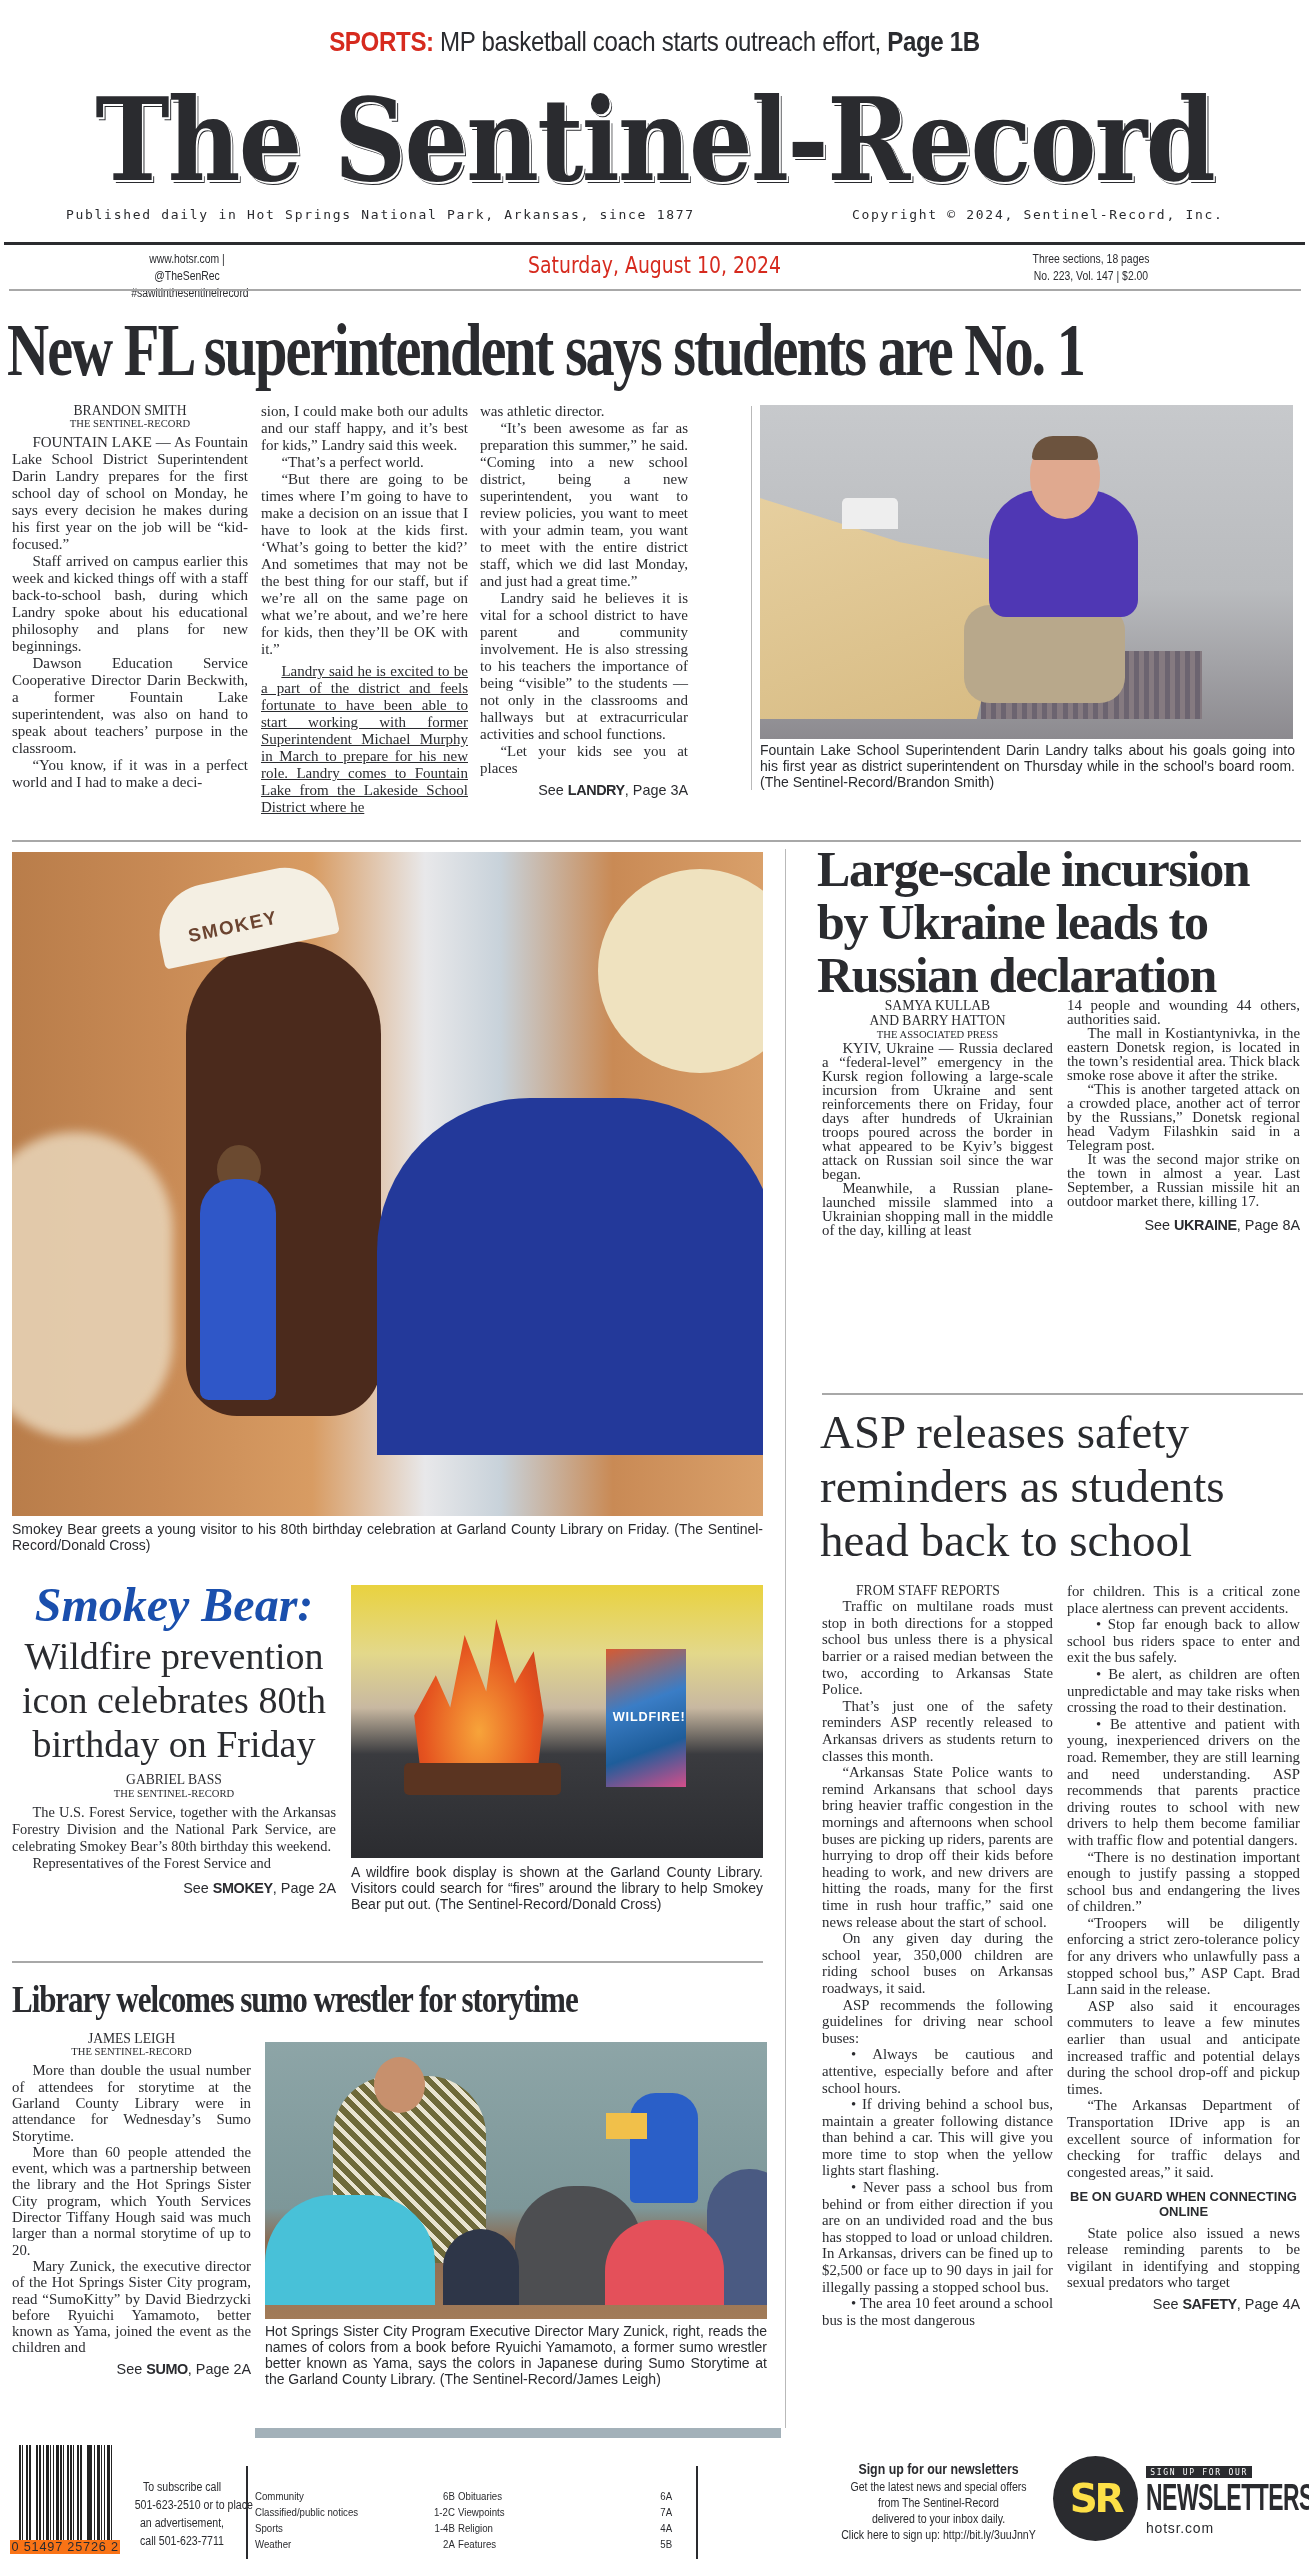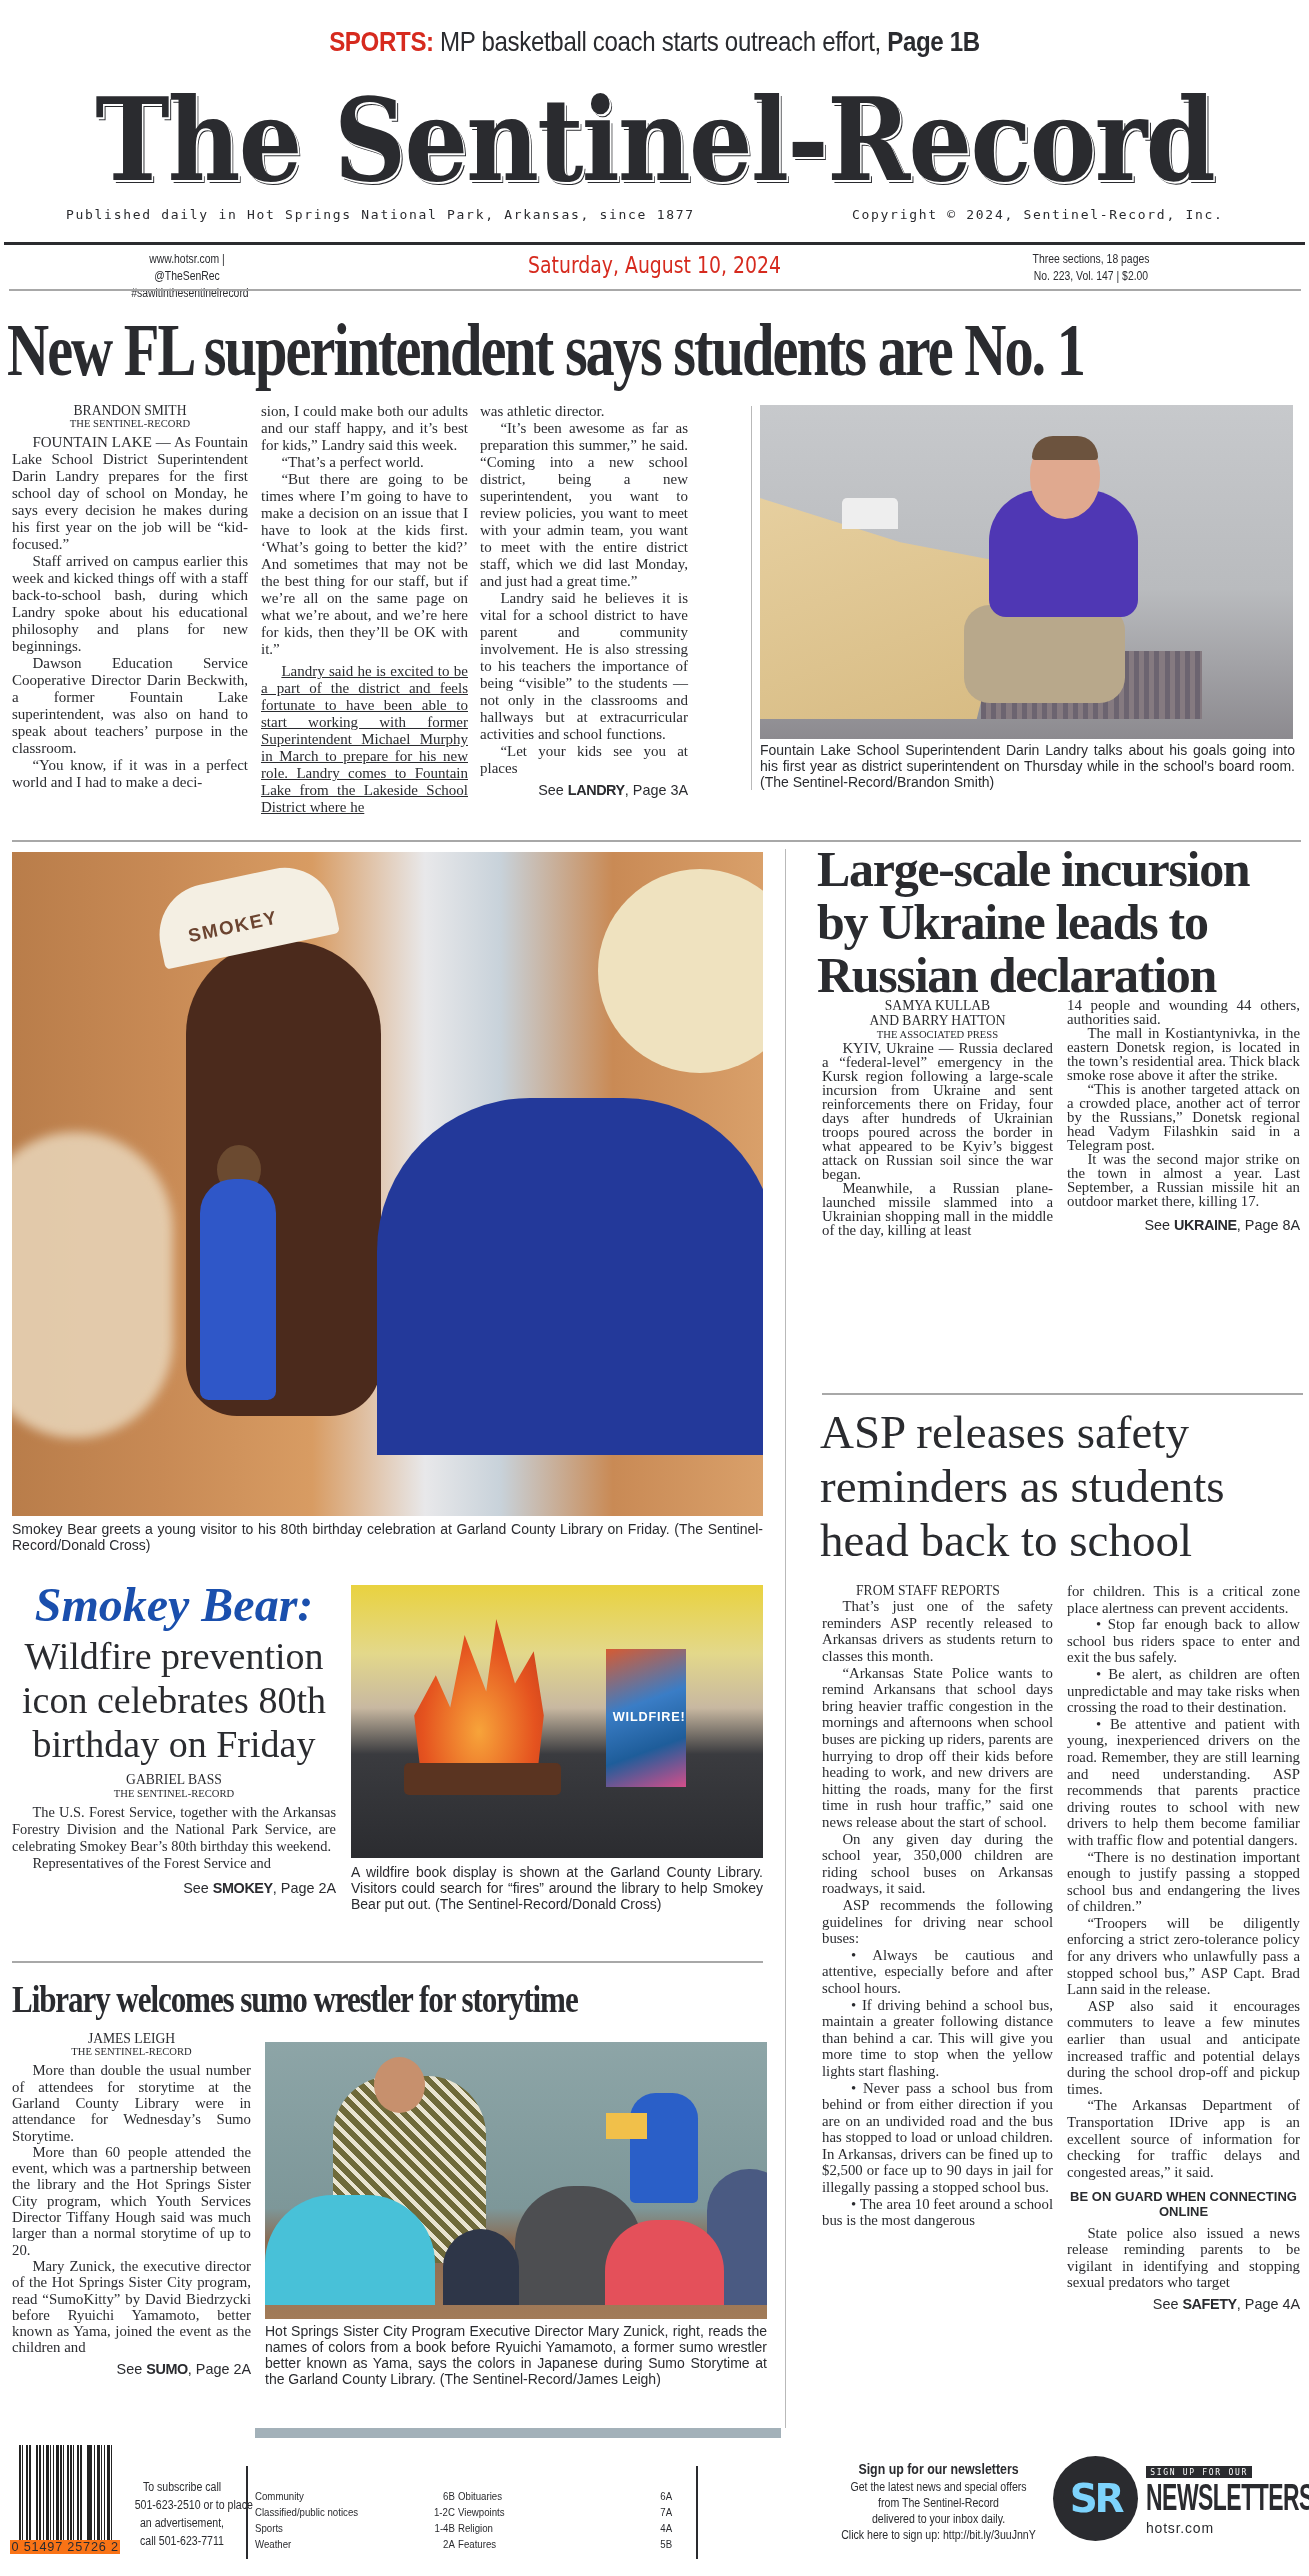--- a/index.html
+++ b/index.html
@@ -75,21 +75,21 @@
   .barcode { left: 18.7px; top: 2445px; width: 93px; height: 98px; background: repeating-linear-gradient(90deg,#222 0 1.7px,#fff 1.7px 3.4px,#222 3.4px 4.2px,#fff 4.2px 6.8px,#222 6.8px 9.3px,#fff 9.3px 10.2px); }
   .barcode-num { left: 10.2px; top: 2540px; width: 110px; font-family: "Liberation Sans", sans-serif; font-size: 12.7px; text-align: center; background: #f97316; letter-spacing: 0.8px; }
   .subscribe { left: 132px; top: 2478px; width: 102px; font-family: "Liberation Sans", sans-serif; font-size: 12.3px; line-height: 18px; text-align: center; transform: scaleX(0.86); transform-origin: center; white-space: nowrap; }
   .subscribe-box { left: 127px; top: 2478px; width: 110px; }
   .index { font-family: "Liberation Sans", sans-serif; font-size: 11.5px; line-height: 16px; transform: scaleX(0.84); transform-origin: left; white-space: nowrap; }
   .index-row { display: flex; }
   .index-row .name { width: 204px; }
   .index-row .pg { width: 34px; text-align: right; }
   .news-promo { left: 790px; top: 2460px; width: 297px; text-align: center; font-family: "Liberation Sans", sans-serif; font-size: 12.3px; line-height: 16px; transform: scaleX(0.86); }
   .news-promo .t { font-weight: bold; font-size: 14.4px; line-height: 18.7px; }
-  .sr-circle { left: 1053px; top: 2456px; width: 85px; height: 85px; border-radius: 50%; background: #2a2b2f; color: #7dd3fc; font-family: "DejaVu Sans", sans-serif; font-weight: bold; font-size: 39px; line-height: 85px; text-align: center; letter-spacing: -3.4px; }
+  .sr-circle { left: 1053px; top: 2456px; width: 85px; height: 85px; border-radius: 50%; background: #2a2b2f; color: #fde047; font-family: "DejaVu Sans", sans-serif; font-weight: bold; font-size: 39px; line-height: 85px; text-align: center; letter-spacing: -3.4px; }
   .nl-tag { left: 1146px; top: 2466px; background: #2a2b2f; color: #fff; font-family: "DejaVu Sans Mono", monospace; font-size: 8px; letter-spacing: 1.7px; padding: 1.7px 4.2px; }
   .nl-big { left: 1146px; top: 2479px; font-family: "Liberation Sans", sans-serif; font-weight: bold; font-size: 37px; color: #2a2b2f; transform: scaleX(0.62); transform-origin: left; letter-spacing: -0.8px; line-height: 1; }
   .nl-url { left: 1146px; top: 2520px; font-family: Liberation Sans, sans-serif; font-size: 14px; color: #2a2b2f; letter-spacing: 0.8px; }
 </style>
 </head>
 <body>
 
 <div class="abs teaser">
   <span class="kicker">SPORTS:</span><span> MP basketball coach starts outreach effort, </span><span class="page">Page 1B</span>
 </div>
@@ -237,20 +237,21 @@
     <p>It was the second major strike on the town in almost a year. Last September, a Russian missile hit an outdoor market there, killing 17.</p>
   </div>
   <div class="jump" style="margin-top:8.5px;"><span>See </span><b>UKRAINE</b><span>, Page 8A</span></div>
 </div>
 <div class="abs rule-thin" style="left:822px; width:481px; top:1393px;"></div>
 
 <div class="abs hed-serif" style="left:820px; top:1405px; width:484px; font-size:47px; line-height:54px;">ASP releases safety reminders as students head back to school</div>
 <div class="abs" style="left:822px; top:1583px; width:231px;">
   <div class="byline" style="text-align:left; padding-left:34px;">FROM STAFF REPORTS</div>
   <div class="col" style="font-size:14.8px; line-height:16.6px;">
+    <p>Traffic on multilane roads must stop in both directions for a stopped school bus unless there is a physical barrier or a raised median between the two, according to Arkansas State Police.</p>
     <p>That’s just one of the safety reminders ASP recently released to Arkansas drivers as students return to classes this month.</p>
     <p>“Arkansas State Police wants to remind Arkansans that school days bring heavier traffic congestion in the mornings and afternoons when school buses are picking up riders, parents are hurrying to drop off their kids before heading to work, and new drivers are hitting the roads, many for the first time in rush hour traffic,” said one news release about the start of school.</p>
     <p>On any given day during the school year, 350,000 children are riding school buses on Arkansas roadways, it said.</p>
     <p>ASP recommends the following guidelines for driving near school buses:</p>
     <p style="text-indent:29px;">• Always be cautious and attentive, especially before and after school hours.</p>
     <p style="text-indent:29px;">• If driving behind a school bus, maintain a greater following distance than behind a car. This will give you more time to stop when the yellow lights start flashing.</p>
     <p style="text-indent:29px;">• Never pass a school bus from behind or from either direction if you are on an undivided road and the bus has stopped to load or unload children. In Arkansas, drivers can be fined up to $2,500 or face up to 90 days in jail for illegally passing a stopped school bus.</p>
     <p style="text-indent:29px;">• The area 10 feet around a school bus is the most dangerous</p>
   </div>
 </div>

